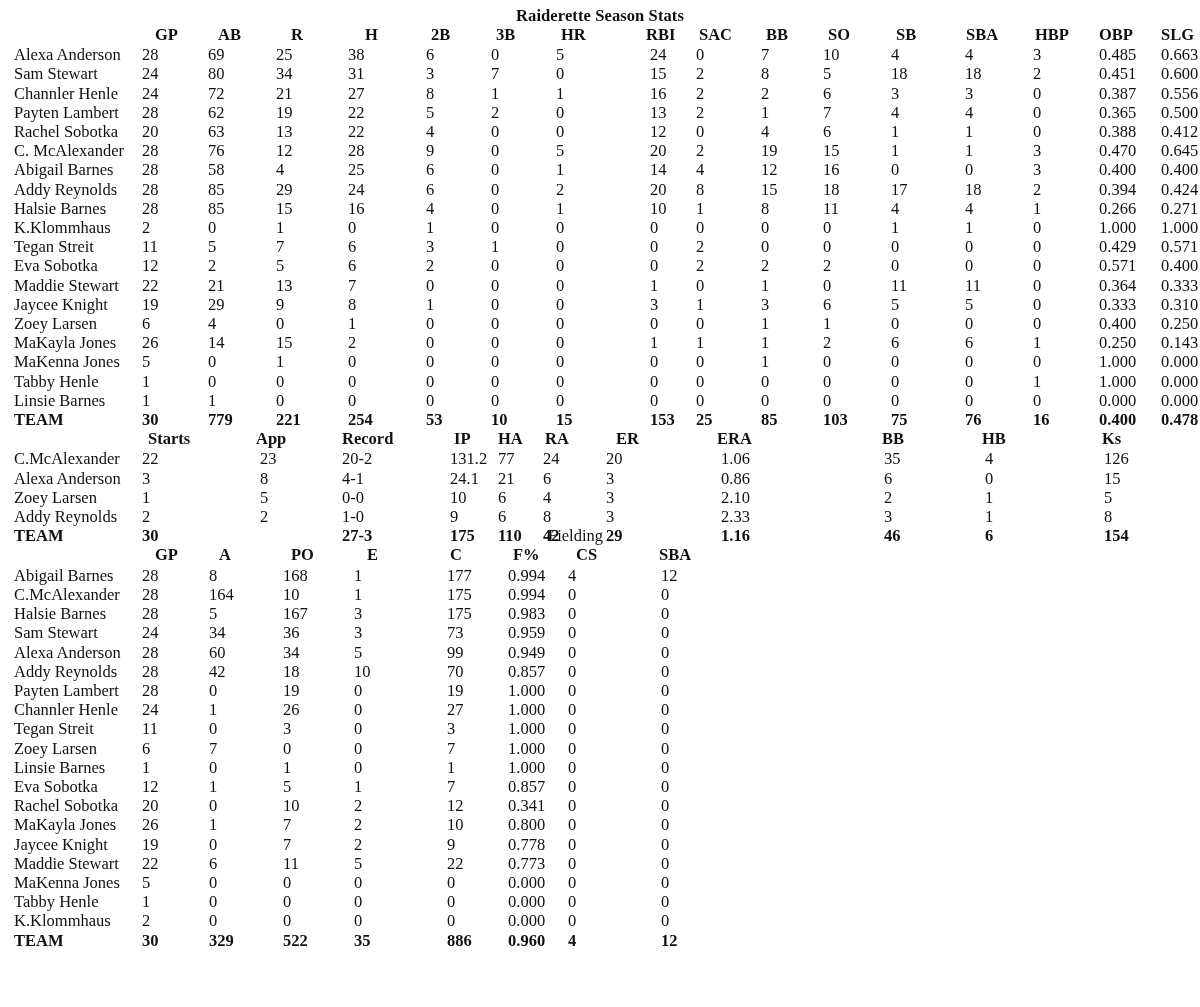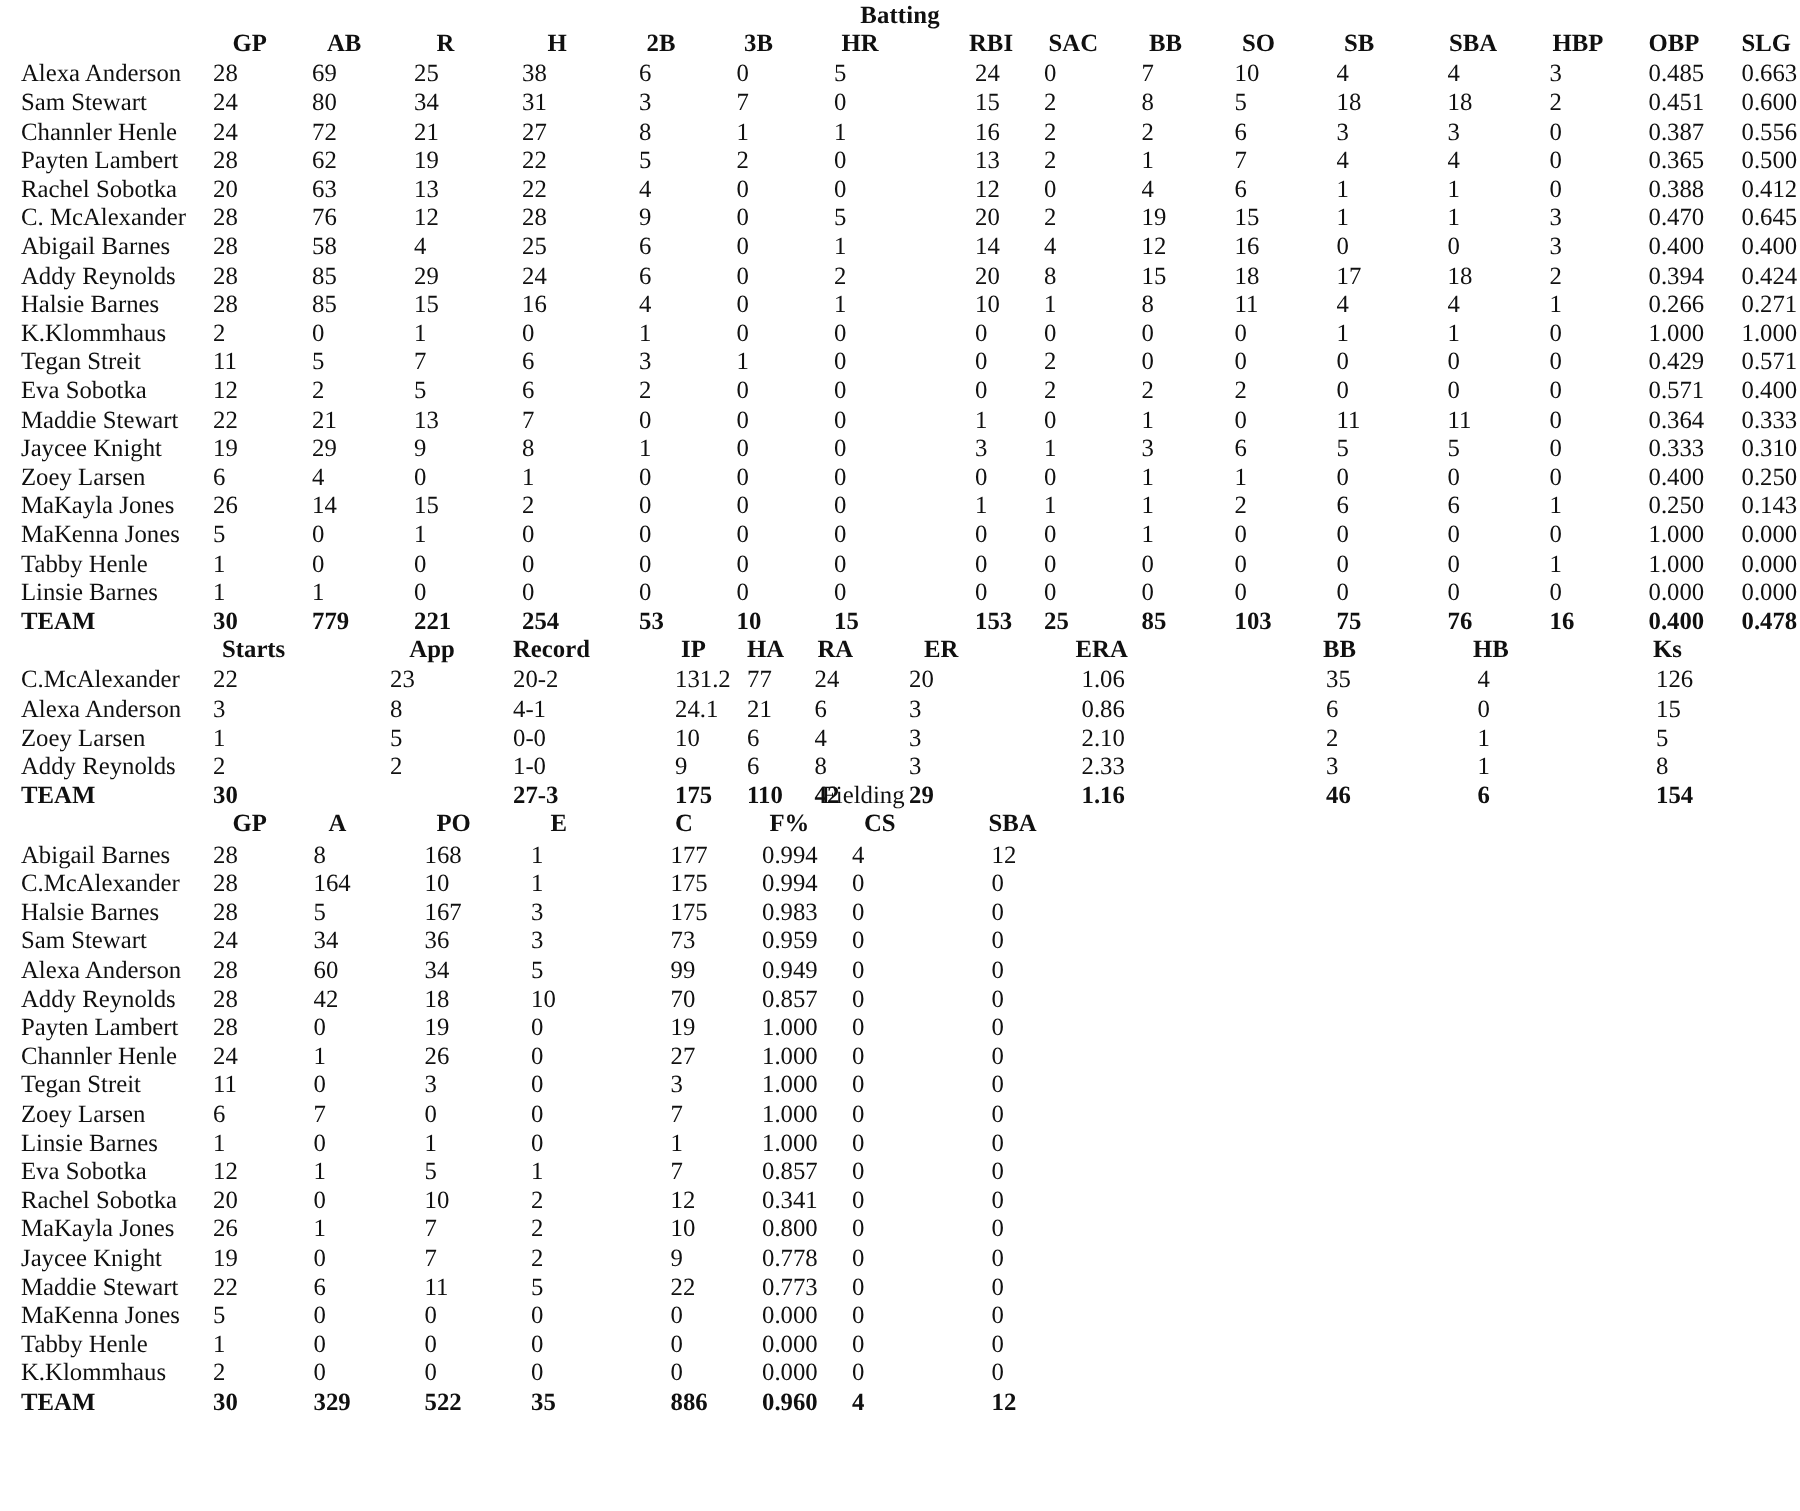--- a/index.html
+++ b/index.html
@@ -121,21 +121,21 @@
   .t-batting thead th.h-bb  { padding-left: 5px; }
   .t-batting thead th.h-so  { padding-left: 5px; }
   .t-batting thead th.h-sb  { padding-left: 5px; }
   .t-batting thead th.h-sba { padding-left: 5px; }
   .t-batting thead th.h-hbp { padding-left: 2px; }
 
   .t-batting tbody td.v-rbi { padding-left: 22px; }
   .t-batting tbody td.v-sba { padding-left: 4px; }
 
   .t-pitching thead th.hp-starts { padding-left: 6px; }
-  .t-pitching thead th.hp-app    { padding-left: 26px; text-align: center; }
+  .t-pitching thead th.hp-app    { padding-left: 26px; }
   .t-pitching thead th.hp-record { padding-left: 22px; }
   .t-pitching thead th.hp-ip     { padding-left: 32px; }
   .t-pitching thead th.hp-ra     { padding-left: 2px; }
   .t-pitching thead th.hp-er     { padding-left: 10px; }
   .t-pitching thead th.hp-era    { padding-left: 36px; }
   .t-pitching thead th.hp-bb     { padding-left: 38px; }
   .t-pitching thead th.hp-hb     { padding-left: 35px; }
   .t-pitching thead th.hp-ks     { padding-left: 50px; }
   .t-pitching thead th.hp-oppab  { padding-left: 28px; }
 
@@ -182,21 +182,21 @@
     font-size: 16.5px;
     line-height: 19px;
     padding-left: 548px;
   }
 </style>
 </head>
 <body>
 
 <div class="page">
 
-  <div class="caption">Batting</div>
+  <div class="caption caption-title">Raiderette Season Stats</div>
 
   <div class="block">
     <table class="stat t-batting">
       <colgroup>
         <col class="c-name">
           <col class="c-gp">
           <col class="c-ab">
           <col class="c-r">
           <col class="c-h">
         <col class="c-2b">

